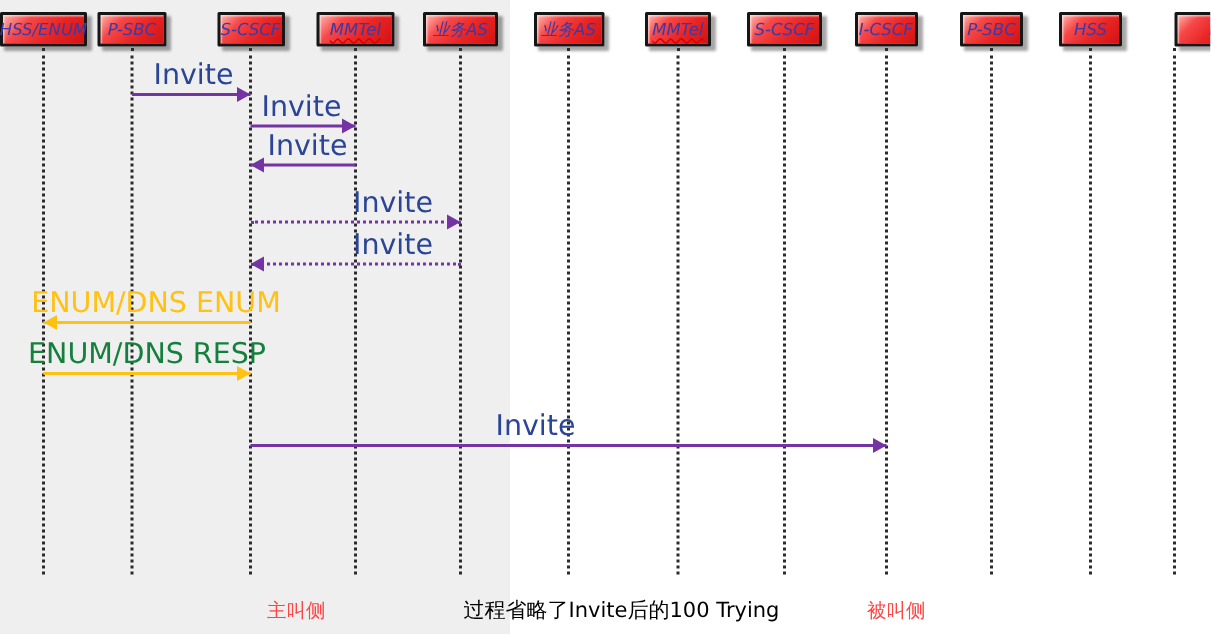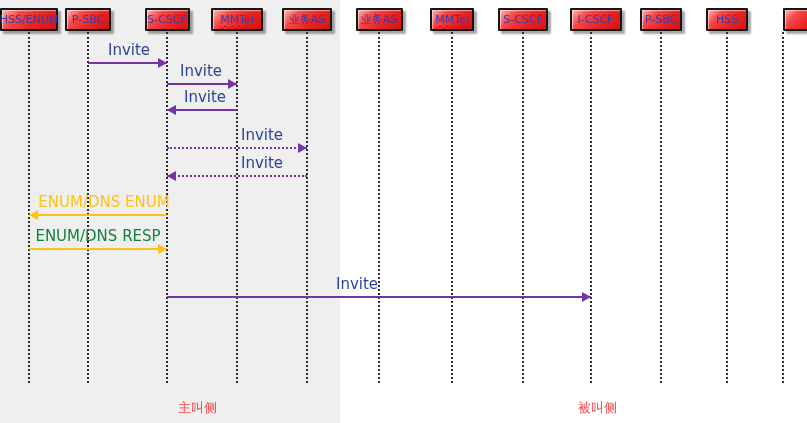--- a/index.html
+++ b/index.html
@@ -14,21 +14,21 @@
     position:absolute;top:0;left:0;height:423px;width:340px;
     background:#efefef;
   }
   .actor-box{
     position:absolute;top:8px;height:23px;
     box-sizing:border-box;
     border:2px solid #161616;
     border-radius:1px;
     background:linear-gradient(135deg,#ffb6ae 0%,#f64848 28%,#e82424 62%,#d31414 100%);
     box-shadow:3px 3px 2px rgba(0,0,0,0.35), inset 1px 1px 1px rgba(255,255,255,0.55);
-    display:flex;align-items:center;justify-content:center;
+    display:flex;align-items:center;justify-content:center;font-style:italic;
   }
   .actor-label{
     font-size:11px;line-height:11px;
     color:#3a3aa8;
     white-space:nowrap;
   }
   .actor-label.squiggle{
     text-decoration:underline;
     text-decoration-style:wavy;
     text-decoration-color:#e00000;
@@ -41,21 +41,21 @@
   }
   .msg-line{position:absolute;height:0;}
   .msg-line.solid{border-top:2px solid;}
   .msg-line.dotted{border-top:2px dotted;}
   .msg-head{position:absolute;width:0;height:0;}
   .msg-head.right{border-top:5px solid transparent;border-bottom:5px solid transparent;border-left:9px solid;}
   .msg-head.left{border-top:5px solid transparent;border-bottom:5px solid transparent;border-right:9px solid;}
   .msg-label{
     position:absolute;
     transform:translateX(-50%);
-    font-size:15px;line-height:17px;
+    font-size:19px;line-height:17px;
     white-space:nowrap;
   }
   .footer-label{
     position:absolute;
     font-size:13px;line-height:16px;
     white-space:nowrap;
   }
   .footer-note{
     position:absolute;
     font-size:14px;line-height:16px;
@@ -94,21 +94,21 @@
       </div>
       <div class="lifeline" style="left: 378px;"></div>
       <div class="actor-box" style="left: 430px; width: 44px;">
         <span class="actor-label squiggle">MMTel</span>
       </div>
       <div class="lifeline" style="left: 451px;"></div>
       <div class="actor-box" style="left: 498px; width: 50px;">
         <span class="actor-label">S-CSCF</span>
       </div>
       <div class="lifeline" style="left: 522px;"></div>
-      <div class="actor-box" style="left: 569.5px; width: 52px;">
+      <div class="actor-box" style="left: 569.5px; width: 42px;">
         <span class="actor-label">I-CSCF</span>
       </div>
       <div class="lifeline" style="left: 590px;"></div>
       <div class="actor-box" style="left: 640px; width: 42px;">
         <span class="actor-label">P-SBC</span>
       </div>
       <div class="lifeline" style="left: 660px;"></div>
       <div class="actor-box" style="left: 706px; width: 42px;">
         <span class="actor-label">HSS</span>
       </div>
@@ -139,14 +139,15 @@
       <div class="msg-label" style="left: 104px; top: 194px; color: rgb(255, 193, 18);">ENUM/DNS ENUM</div>
       <div class="msg-line solid" style="left: 29px; top: 248px; width: 138px; border-top-color: rgb(255, 193, 18);"></div>
       <div class="msg-head right" style="top: 244px; left: 158px; border-left-color: rgb(255, 193, 18);"></div>
       <div class="msg-label" style="left: 98px; top: 228px; color: #15803d;">ENUM/DNS RESP</div>
       <div class="msg-line solid" style="left: 167px; top: 296px; width: 424px; border-top-color: rgb(116, 52, 164);"></div>
       <div class="msg-head right" style="top: 292px; left: 582px; border-left-color: rgb(116, 52, 164);"></div>
       <div class="msg-label" style="left: 357px; top: 276px; color: rgb(43, 69, 150);">Invite</div>
     </div>
 
   <div class="footer-label" style="left:178px;top:400px;color:#FF4444;">主叫侧</div>
+  <div class="footer-note" style="left:309px;top:399px;">过程省略了Invite后的100 Trying</div>
   <div class="footer-label" style="left:578px;top:400px;color:#FF4444;">被叫侧</div>
 </div>
 
 </body></html>

